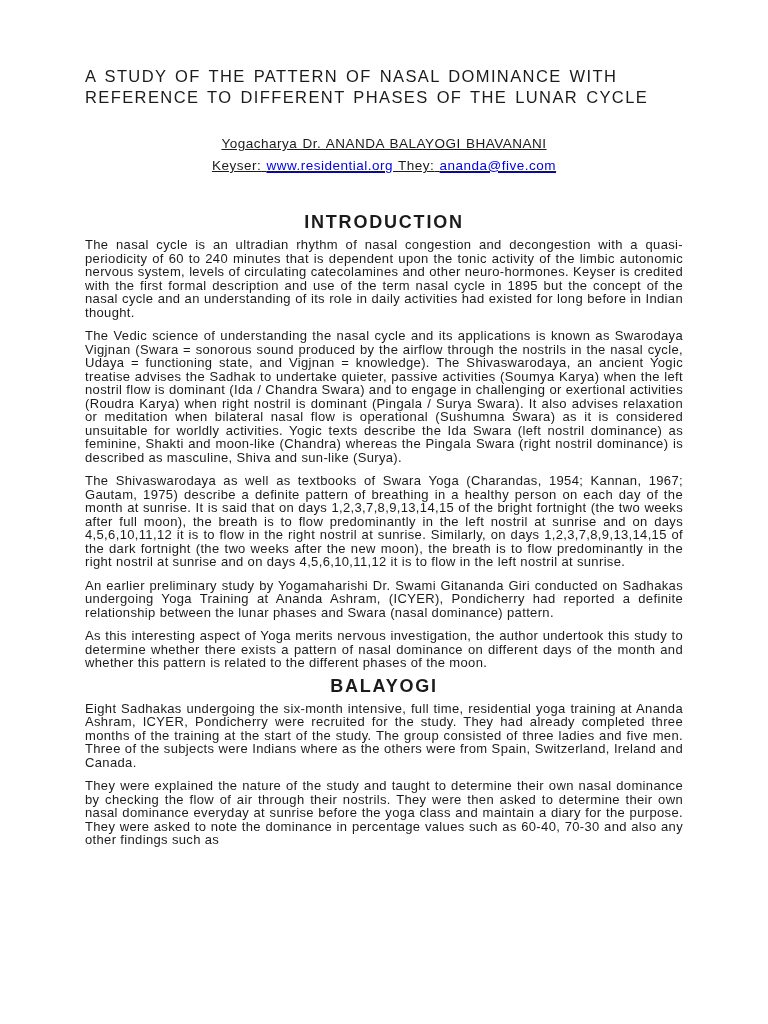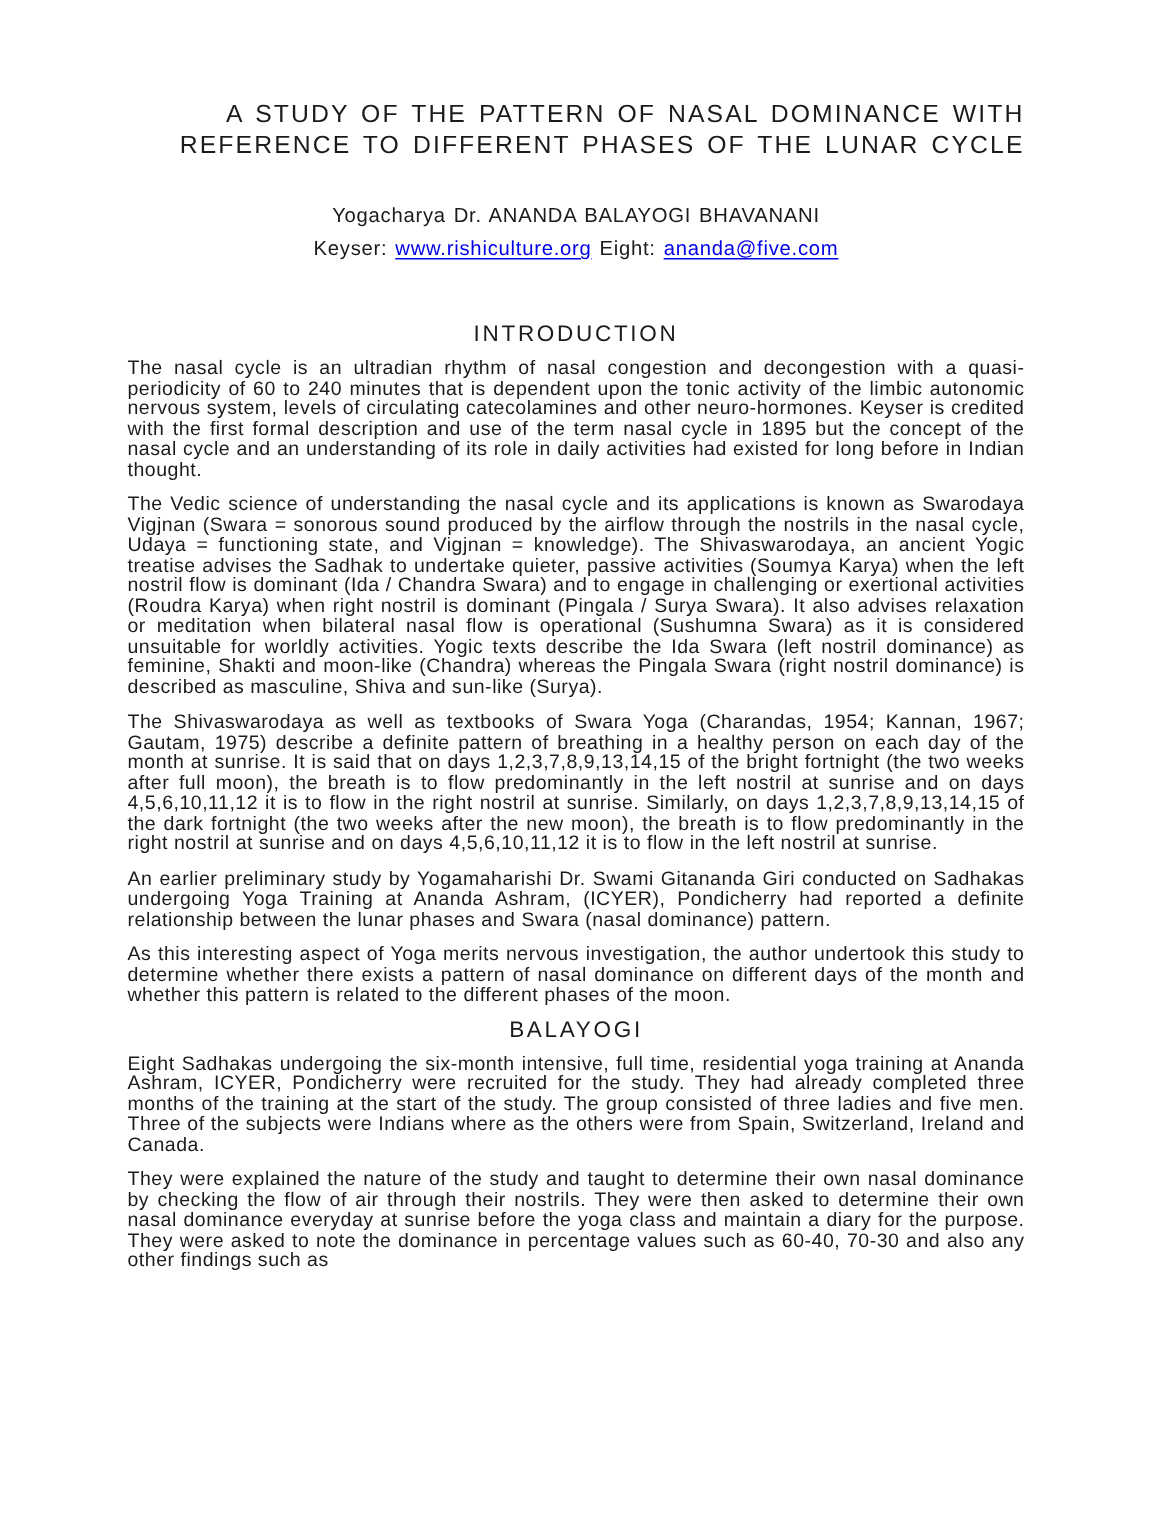--- a/index.html
+++ b/index.html
@@ -15,47 +15,48 @@
     margin: 0 auto;
     background: #ffffff;
     padding: 66px 85px 0 85px;
     overflow: hidden;
     font-family: "Liberation Sans", "DejaVu Sans", sans-serif;
     color: #1b1b1b;
   }
   .doc-title {
     font-size: 16.5px;
     font-weight: 400;
-    text-align: right;
+    text-align: left;
     letter-spacing: 1.4px;
     word-spacing: 2px;
     line-height: 21px;
     margin: 0 0 25px 0;
     color: #1b1b1b;
   }
   .byline {
     margin: 0 0 37px 0;
   }
   .byline .byline-row {
     margin: 0;
     text-align: center;
     font-size: 13.5px;
     line-height: 22px;
     letter-spacing: 0.5px;
     word-spacing: 1px;
+    text-decoration: underline;
   }
   .doc-link {
     color: #0000e8;
     text-decoration: underline;
     text-underline-offset: 2px;
     cursor: pointer;
   }
   .section-heading {
-    font-size: 15px;
-    font-weight: 400;
+    font-size: 18px;
+    font-weight: 700;
     text-align: center;
     letter-spacing: 1.8px;
     line-height: 17px;
     margin: 0 0 7px 0;
     color: #1b1b1b;
   }
   .doc-section + .doc-section {
     margin-top: 8px;
   }
   .body-para {
@@ -74,22 +75,22 @@
 <body>
 
 <div class="page">
 
   <h1 class="doc-title">A STUDY OF THE PATTERN OF NASAL DOMINANCE WITH REFERENCE TO DIFFERENT PHASES OF THE LUNAR CYCLE</h1>
 
   <div class="byline">
     <p class="byline-row">Yogacharya Dr. ANANDA BALAYOGI BHAVANANI</p>
     <p class="byline-row">
       <span>Keyser:</span>
-      <a class="doc-link" href="#">www.rishiculture.org</a>
-      <span>Eight:</span>
+      <a class="doc-link" href="#">www.residential.org</a>
+      <span>They:</span>
       <a class="doc-link" href="#">ananda@five.com</a>
     </p>
   </div>
 
   <section class="doc-section">
     <h2 class="section-heading">INTRODUCTION</h2>
     <p class="body-para">The nasal cycle is an ultradian rhythm of nasal congestion and decongestion with a quasi-periodicity of 60 to 240 minutes that is dependent upon the tonic activity of the limbic autonomic nervous system, levels of circulating catecolamines and other neuro-hormones. Keyser is credited with the first formal description and use of the term nasal cycle in 1895 but the concept of the nasal cycle and an understanding of its role in daily activities had existed for long before in Indian thought.</p>
     <p class="body-para">The Vedic science of understanding the nasal cycle and its applications is known as Swarodaya Vigjnan (Swara = sonorous sound produced by the airflow through the nostrils in the nasal cycle, Udaya = functioning state, and Vigjnan = knowledge). The Shivaswarodaya, an ancient Yogic treatise advises the Sadhak to undertake quieter, passive activities (Soumya Karya) when the left nostril flow is dominant (Ida / Chandra Swara) and to engage in challenging or exertional activities (Roudra Karya) when right nostril is dominant (Pingala / Surya Swara). It also advises relaxation or meditation when bilateral nasal flow is operational (Sushumna Swara) as it is considered unsuitable for worldly activities. Yogic texts describe the Ida Swara (left nostril dominance) as feminine, Shakti and moon-like (Chandra) whereas the Pingala Swara (right nostril dominance) is described as masculine, Shiva and sun-like (Surya).</p>
     <p class="body-para">The Shivaswarodaya as well as textbooks of Swara Yoga (Charandas, 1954; Kannan, 1967; Gautam, 1975) describe a definite pattern of breathing in a healthy person on each day of the month at sunrise. It is said that on days 1,2,3,7,8,9,13,14,15 of the bright fortnight (the two weeks after full moon), the breath is to flow predominantly in the left nostril at sunrise and on days 4,5,6,10,11,12 it is to flow in the right nostril at sunrise. Similarly, on days 1,2,3,7,8,9,13,14,15 of the dark fortnight (the two weeks after the new moon), the breath is to flow predominantly in the right nostril at sunrise and on days 4,5,6,10,11,12 it is to flow in the left nostril at sunrise.</p>
     <p class="body-para">An earlier preliminary study by Yogamaharishi Dr. Swami Gitananda Giri conducted on Sadhakas undergoing Yoga Training at Ananda Ashram, (ICYER), Pondicherry had reported a definite relationship between the lunar phases and Swara (nasal dominance) pattern.</p>

